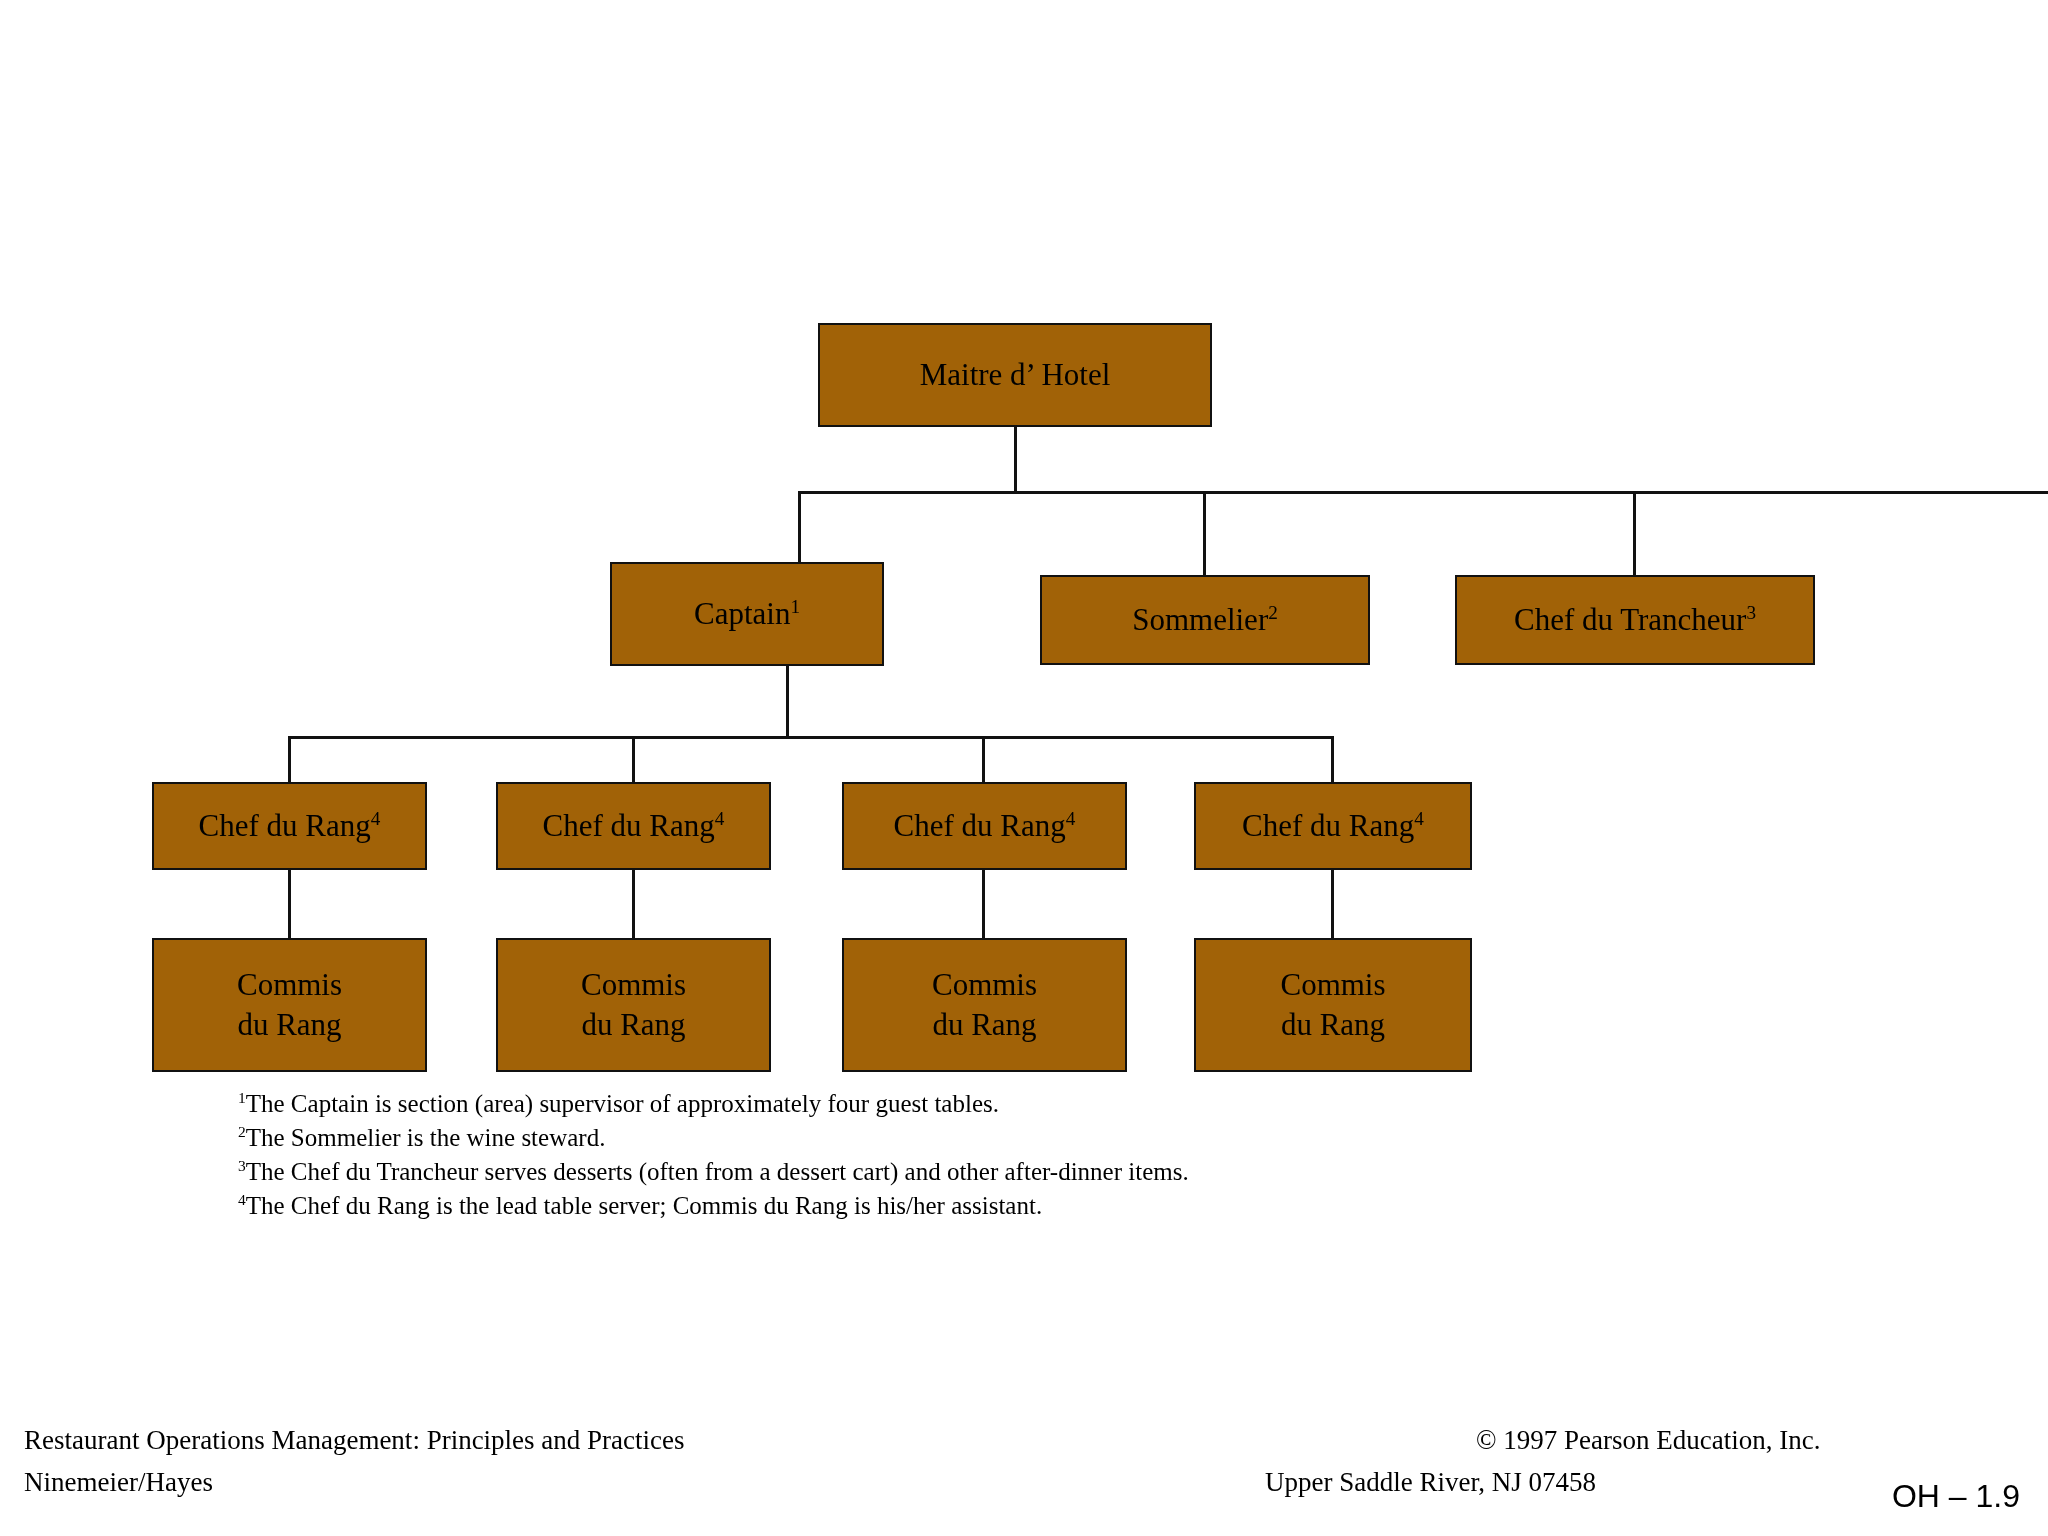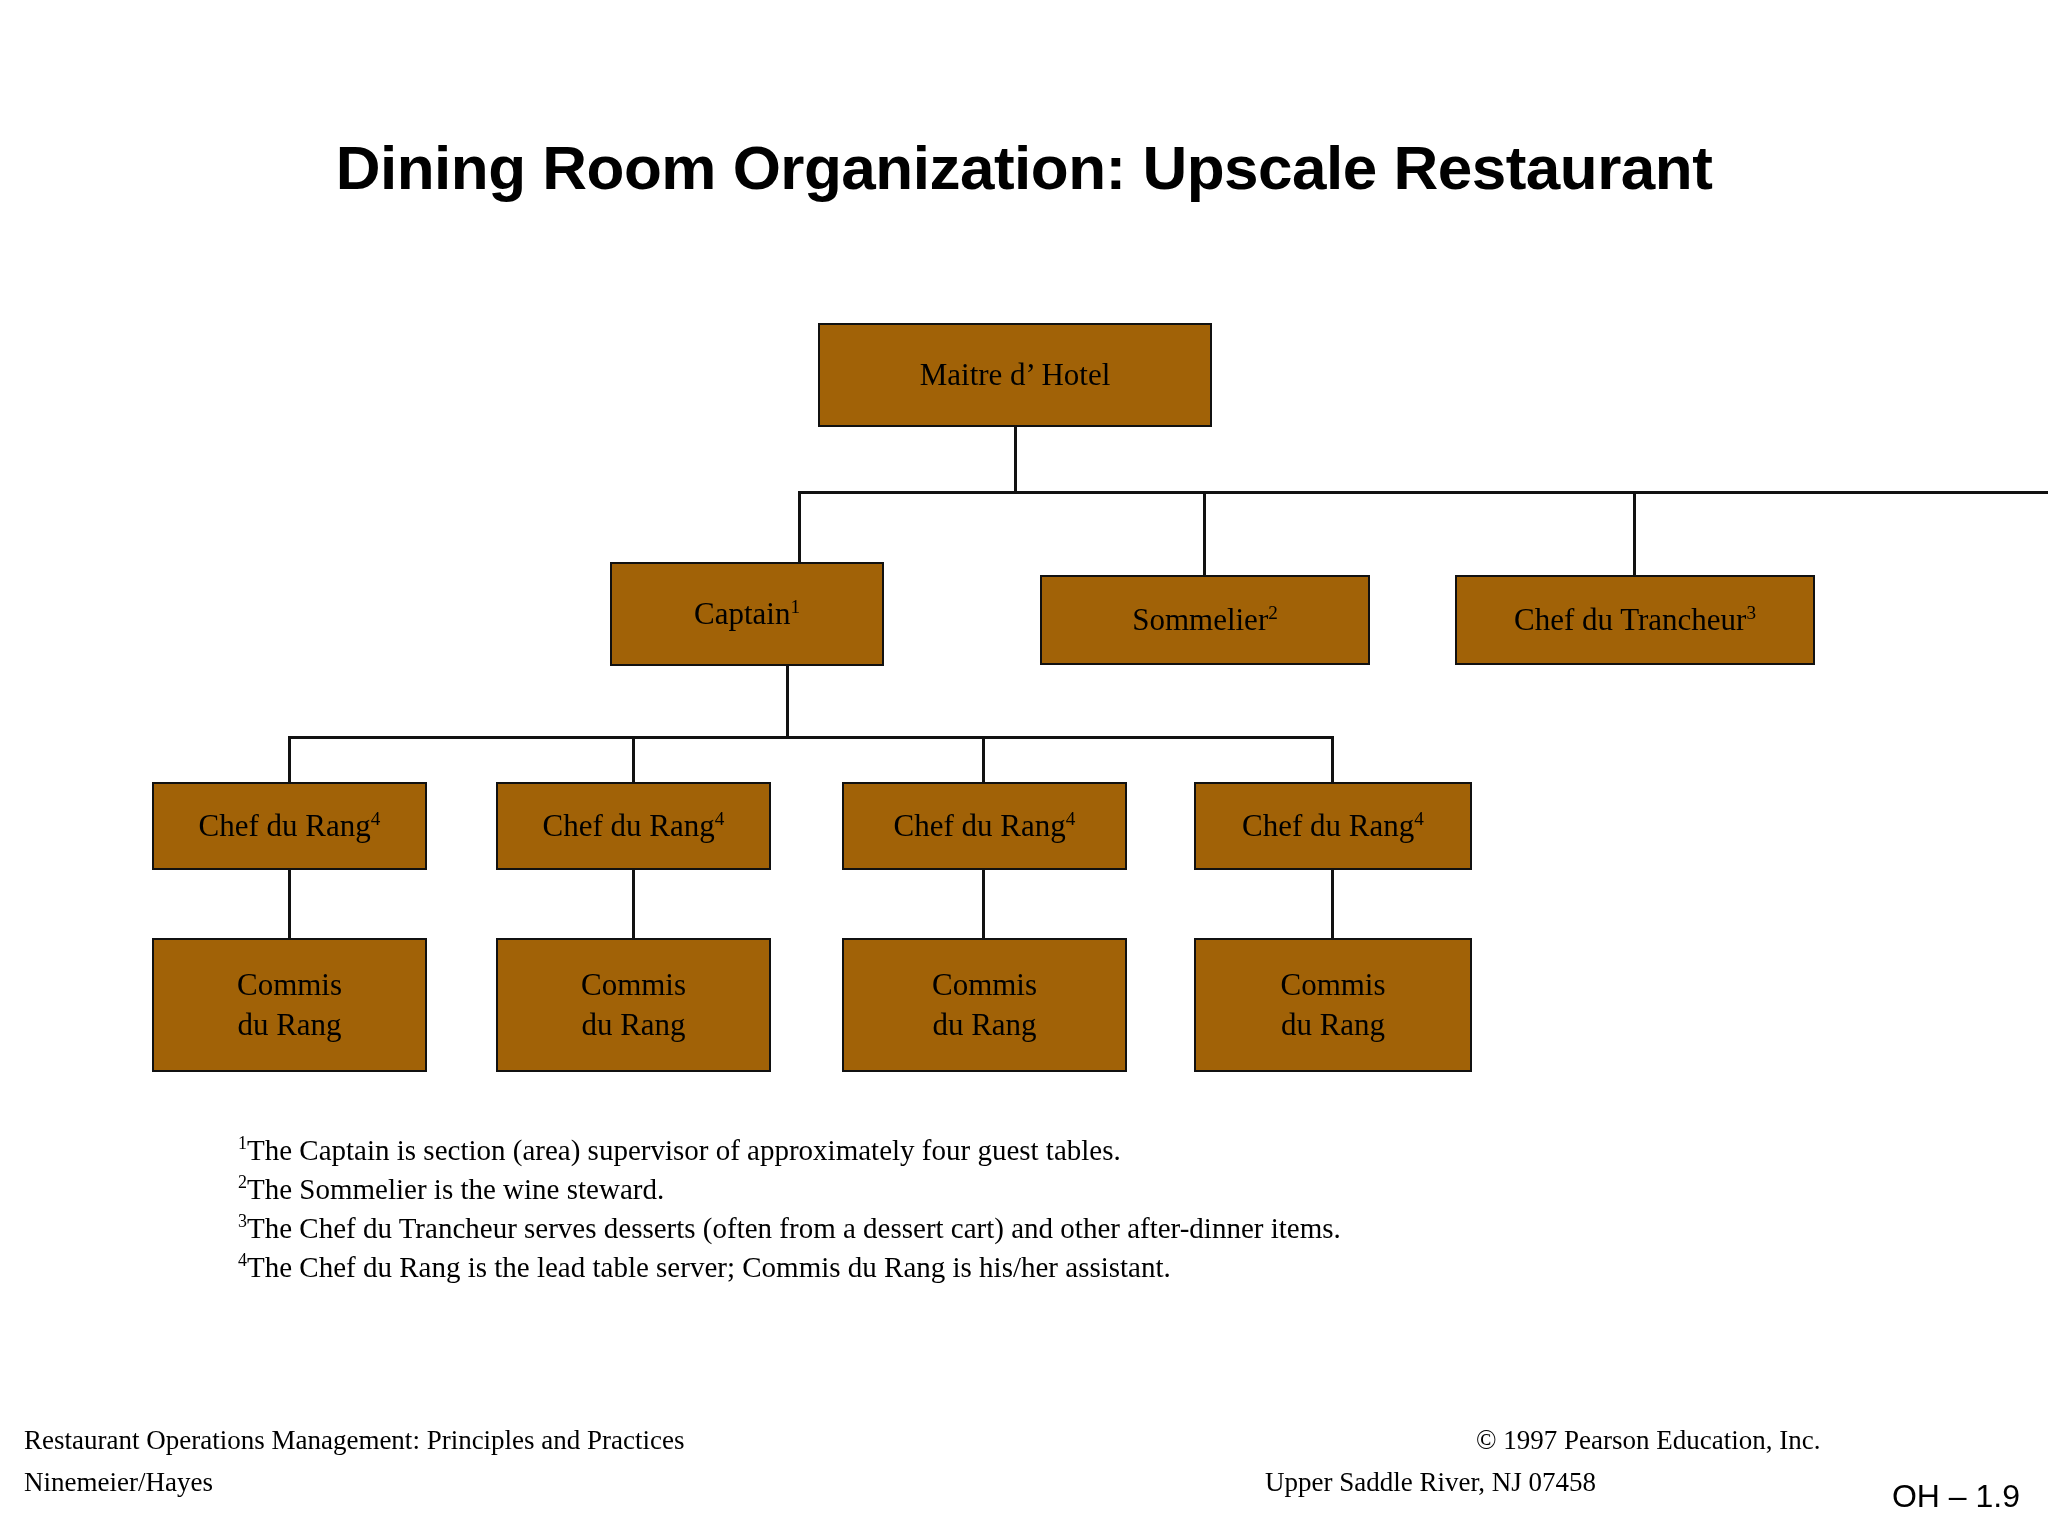--- a/index.html
+++ b/index.html
@@ -102,24 +102,24 @@
   
   #c-r1-commis { left: 288px;  top: 870px; height: 68px; }
   #c-r2-commis { left: 632px;  top: 870px; height: 68px; }
   #c-r3-commis { left: 982px;  top: 870px; height: 68px; }
   #c-r4-commis { left: 1331px; top: 870px; height: 68px; }
 
   
   #footnotes {
     position: absolute;
     left: 238px;
-    top: 1132px;
+    top: 1088px;
     width: 1560px;
     font-family: "Liberation Serif", "DejaVu Serif", serif;
-    font-size: 29px;
+    font-size: 25px;
     line-height: 1.28;
     color: #000000;
   }
   #footnotes .fn { margin: 0 0 2px 0; }
   #footnotes sup {
     font-size: 0.62em;
     vertical-align: super;
     line-height: 0;
   }
 
@@ -145,21 +145,20 @@
     font-size: 32px;
     color: #000000;
     white-space: nowrap;
   }
 </style>
 </head>
 <body>
 
 <div id="slide">
 
-  <div class="slide-title">Dining Room Organization: Upscale Restaurant</div>
 
   <div class="conn v" id="c-m-down"></div>
   <div class="conn h" id="c-bus-1"></div>
   <div class="conn v" id="c-to-cap"></div>
   <div class="conn v" id="c-to-som"></div>
   <div class="conn v" id="c-to-tra"></div>
 
   <div class="conn v" id="c-cap-down"></div>
   <div class="conn h" id="c-bus-2"></div>
   <div class="conn v" id="c-to-r1"></div>

